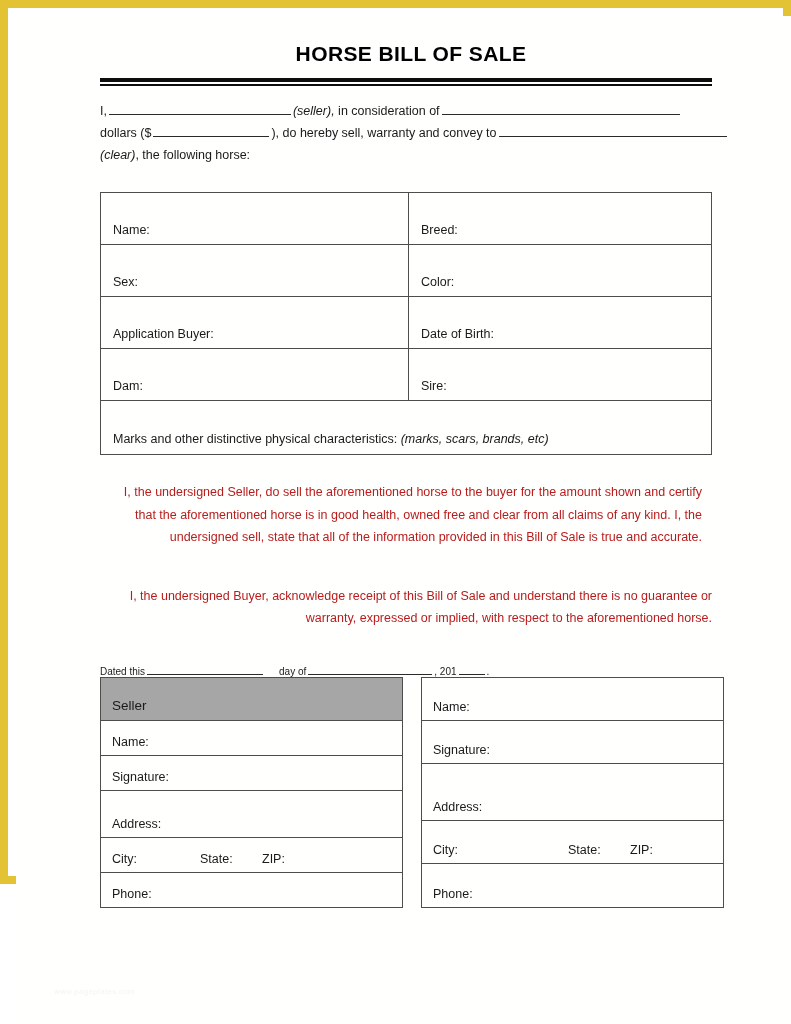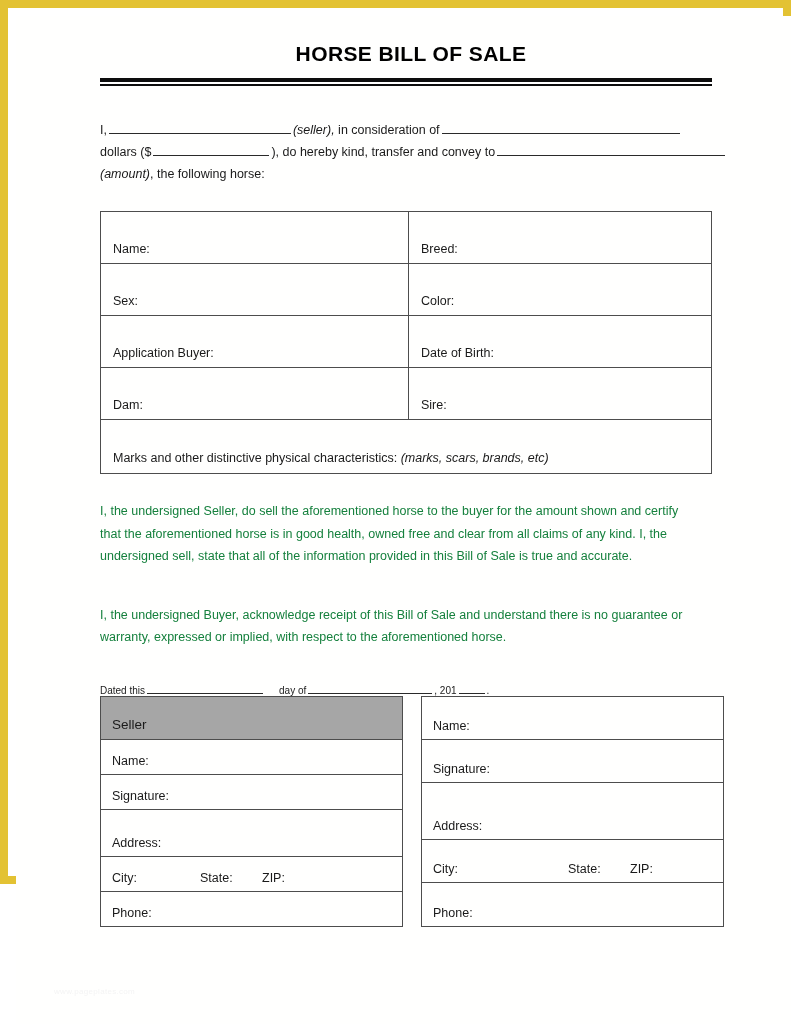--- a/index.html
+++ b/index.html
@@ -65,21 +65,21 @@
     height: 2px;
     background: #ffffff;
   }
   .rule-thin {
     height: 2px;
     background: #0d0d0d;
   }
 
   
   .intro {
-    margin-top: 33px;
+    margin-top: 14px;
     font-size: 12.5px;
     line-height: 22px;
     color: #1a1a1a;
     width: 612px;
   }
   .intro .ln { white-space: nowrap; }
   .blank {
     display: inline-block;
     border-bottom: 1.3px solid #2a2a2a;
     height: 13px;
@@ -115,22 +115,22 @@
   table.horse td.marks {
     height: 54px;
     padding-bottom: 8px;
   }
 
   
   .para {
     width: 602px;
     font-size: 12.5px;
     line-height: 22.5px;
-    color: #15803d;
-    text-align: left;
+    color: #b91c1c;
+    text-align: right;
   }
   .para-1 { margin-top: 26px; }
   .para-2 { margin-top: 36px; width: 612px; }
 
   
   .dated {
     margin-top: 32px;
     font-size: 10px;
     color: #1a1a1a;
     white-space: nowrap;
@@ -195,24 +195,24 @@
       <div class="rule-gap"></div>
       <div class="rule-thin"></div>
     </div>
 
     <div class="intro">
       <div class="ln">
         <span>I,</span><span class="blank b-seller"></span><span class="ital">(seller),</span>
         <span>in consideration of</span><span class="blank b-consid"></span>
       </div>
       <div class="ln">
-        <span>dollars ($</span><span class="blank b-dollars"></span><span>), do hereby kind, transfer and convey to</span><span class="blank b-convey"></span>
+        <span>dollars ($</span><span class="blank b-dollars"></span><span>), do hereby sell, warranty and convey to</span><span class="blank b-convey"></span>
       </div>
       <div class="ln">
-        <span><span class="ital">(amount)</span><span>, the following horse:</span></span>
+        <span><span class="ital">(clear)</span><span>, the following horse:</span></span>
       </div>
     </div>
 
     <table class="horse">
       <tbody>
             <tr>
         <td class="col-l">Name:</td>
         <td class="col-r">Breed:</td>
       </tr>
       <tr>

